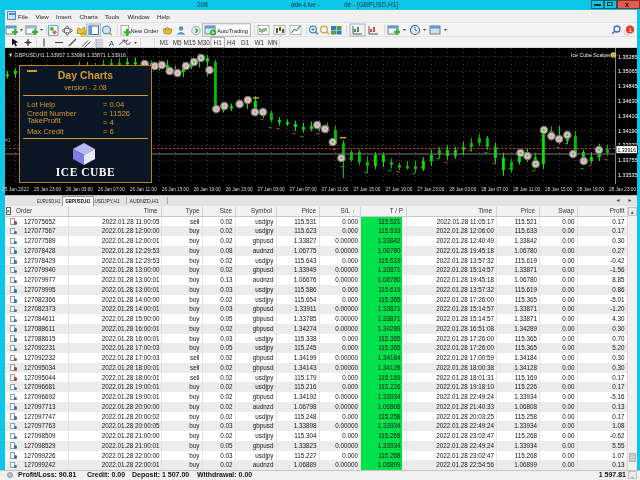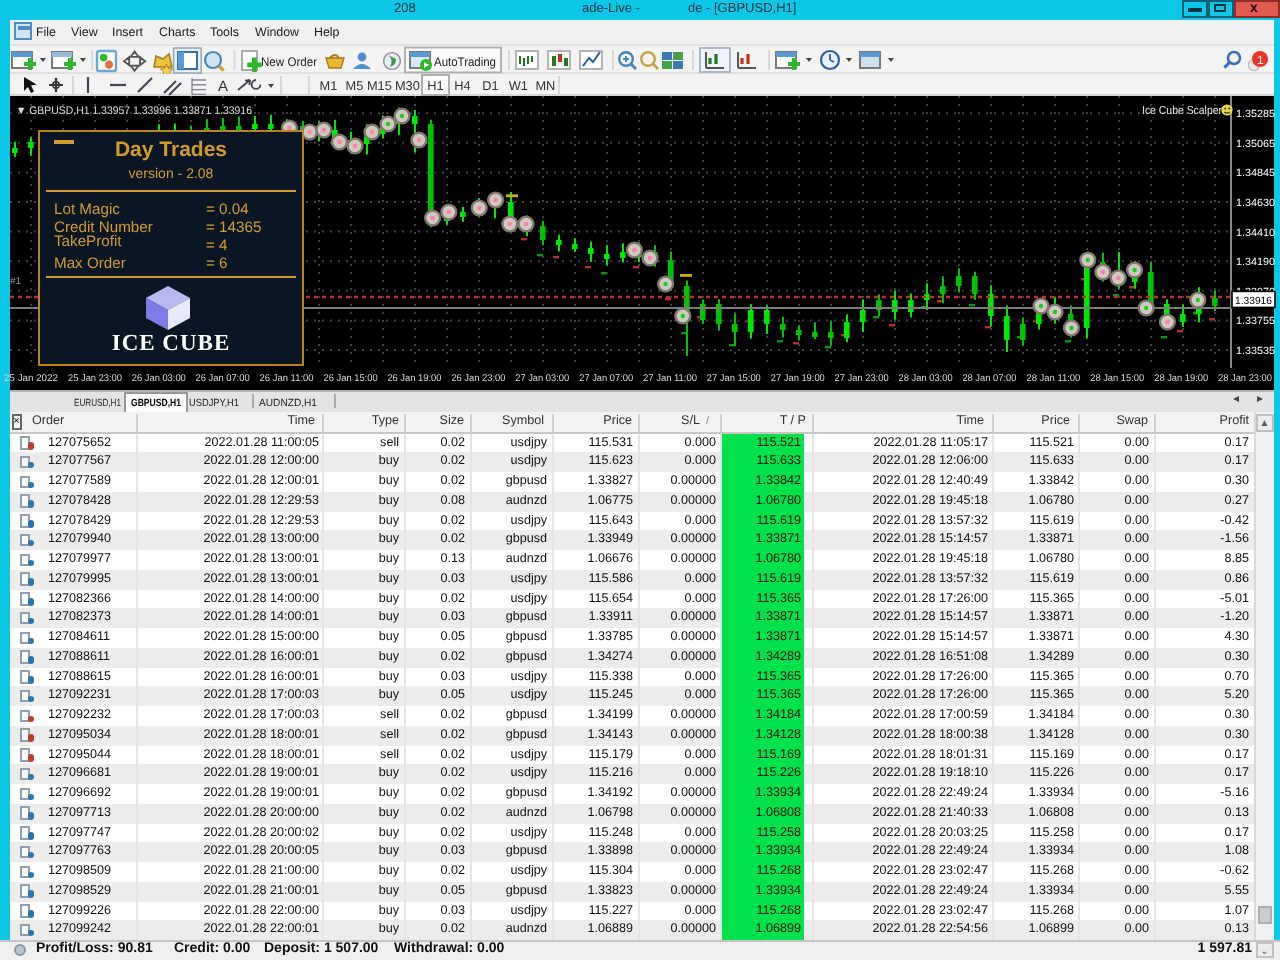--- a/index.html
+++ b/index.html
@@ -471,30 +471,30 @@
     <text x="417.3" y="142.5" font-size="4.9" fill="#d8d8d8" font-family="Liberation Sans" textLength="27" lengthAdjust="spacingAndGlyphs">27 Jan 23:00</text>
     <text x="449.3" y="142.5" font-size="4.9" fill="#d8d8d8" font-family="Liberation Sans" textLength="27" lengthAdjust="spacingAndGlyphs">28 Jan 03:00</text>
     <text x="481.2" y="142.5" font-size="4.9" fill="#d8d8d8" font-family="Liberation Sans" textLength="27" lengthAdjust="spacingAndGlyphs">28 Jan 07:00</text>
     <text x="513.2" y="142.5" font-size="4.9" fill="#d8d8d8" font-family="Liberation Sans" textLength="27" lengthAdjust="spacingAndGlyphs">28 Jan 11:00</text>
     <text x="545.1" y="142.5" font-size="4.9" fill="#d8d8d8" font-family="Liberation Sans" textLength="27" lengthAdjust="spacingAndGlyphs">28 Jan 15:00</text>
     <text x="577.1" y="142.5" font-size="4.9" fill="#d8d8d8" font-family="Liberation Sans" textLength="27" lengthAdjust="spacingAndGlyphs">28 Jan 19:00</text>
     <text x="609.0" y="142.5" font-size="4.9" fill="#d8d8d8" font-family="Liberation Sans" textLength="27" lengthAdjust="spacingAndGlyphs">28 Jan 23:00</text>
   </svg>
 <div class="abs" style="left:19px;top:65px;width:133px;height:118px;background:#0b1624;border:1px solid #b9841c"></div>
 <div class="abs" style="left:27px;top:70px;width:10px;height:2px;background:#d39b2b"></div>
-<div class="abs" style="left:19px;top:69px;width:133px;text-align:center;font-size:10.5px;color:#d39b2b;font-weight:bold">Day Trades</div>
+<div class="abs" style="left:19px;top:69px;width:133px;text-align:center;font-size:10.5px;color:#d39b2b;font-weight:bold">Day Charts</div>
 <div class="abs" style="left:19px;top:84px;width:133px;text-align:center;font-size:7px;color:#d39b2b">version - 2.08</div>
 <div class="abs" style="left:23px;top:94.5px;width:125px;height:1px;background:#d39b2b"></div>
-<div class="abs" style="left:27px;top:100px;font-size:7.6px;color:#d39b2b">Lot Magic</div>
+<div class="abs" style="left:27px;top:100px;font-size:7.6px;color:#d39b2b">Lot Help</div>
 <div class="abs" style="left:103px;top:100px;font-size:7.6px;color:#d39b2b">= 0.04</div>
 <div class="abs" style="left:27px;top:109px;font-size:7.6px;color:#d39b2b">Credit Number</div>
-<div class="abs" style="left:103px;top:109px;font-size:7.6px;color:#d39b2b">= 14365</div>
+<div class="abs" style="left:103px;top:109px;font-size:7.6px;color:#d39b2b">= 11526</div>
 <div class="abs" style="left:27px;top:116px;font-size:7.6px;color:#d39b2b">TakeProfit</div>
 <div class="abs" style="left:103px;top:118px;font-size:7.6px;color:#d39b2b">= 4</div>
-<div class="abs" style="left:27px;top:127px;font-size:7.6px;color:#d39b2b">Max Order</div>
+<div class="abs" style="left:27px;top:127px;font-size:7.6px;color:#d39b2b">Max Credit</div>
 <div class="abs" style="left:103px;top:127px;font-size:7.6px;color:#d39b2b">= 6</div>
 <div class="abs" style="left:23px;top:138px;width:125px;height:1px;background:#d39b2b"></div>
 <svg class="abs" style="left:71px;top:142px" width="26" height="24" viewBox="0 0 26 24">
 <polygon points="13,1 24,7 13,13 2,7" fill="#b9b9f2"></polygon>
 <polygon points="2,7 13,13 13,23 2,17" fill="#7c7ce6"></polygon>
 <polygon points="24,7 13,13 13,23 24,17" fill="#e9e9fc"></polygon>
 </svg>
 <div class="abs" style="left:19px;top:166px;width:133px;text-align:center;font-size:11.5px;color:#fff;font-family:'Liberation Serif',serif;font-weight:bold;letter-spacing:0.5px">ICE CUBE</div>
 <div class="abs" style="left:5px;top:195px;width:632px;height:11px;background:#e3e3e3;border-top:1px solid #b8b8b8"></div>
 <div class="abs" style="left:62px;top:196px;width:32px;height:10px;background:#fdfdfd;border:1px solid #999;border-bottom:none"></div>

